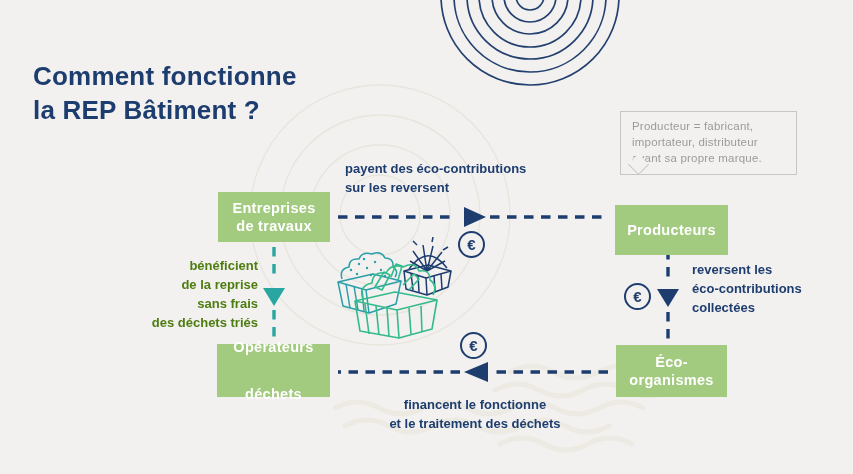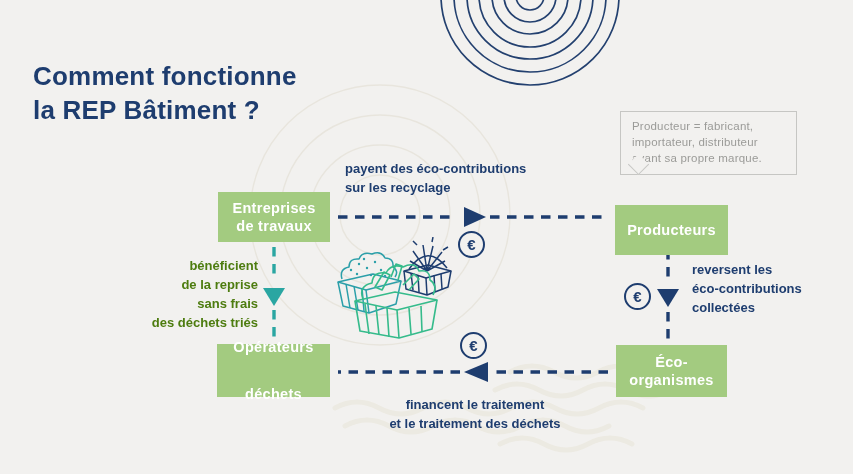--- a/index.html
+++ b/index.html
@@ -202,29 +202,29 @@
     </div>
   <div class="euro euro-right">
       <span>€</span>
     </div>
   <div class="euro euro-bottom">
       <span>€</span>
     </div>
 
   <div class="flow-label flow-top">
     <span>payent des éco-contributions</span>
-    <span>sur les recyclage</span>
+    <span>sur les reversent</span>
   </div>
   <div class="flow-label flow-right">
     <span>reversent les</span>
     <span>éco-contributions</span>
     <span>collectées</span>
   </div>
   <div class="flow-label flow-bottom">
-    <span>financent le traitement</span>
+    <span>financent le fonctionne</span>
     <span>et le traitement des déchets</span>
   </div>
   <div class="flow-label flow-left">
     <span>bénéficient</span>
     <span>de la reprise</span>
     <span>sans frais</span>
     <span>des déchets triés</span>
   </div>
 
 </div>

